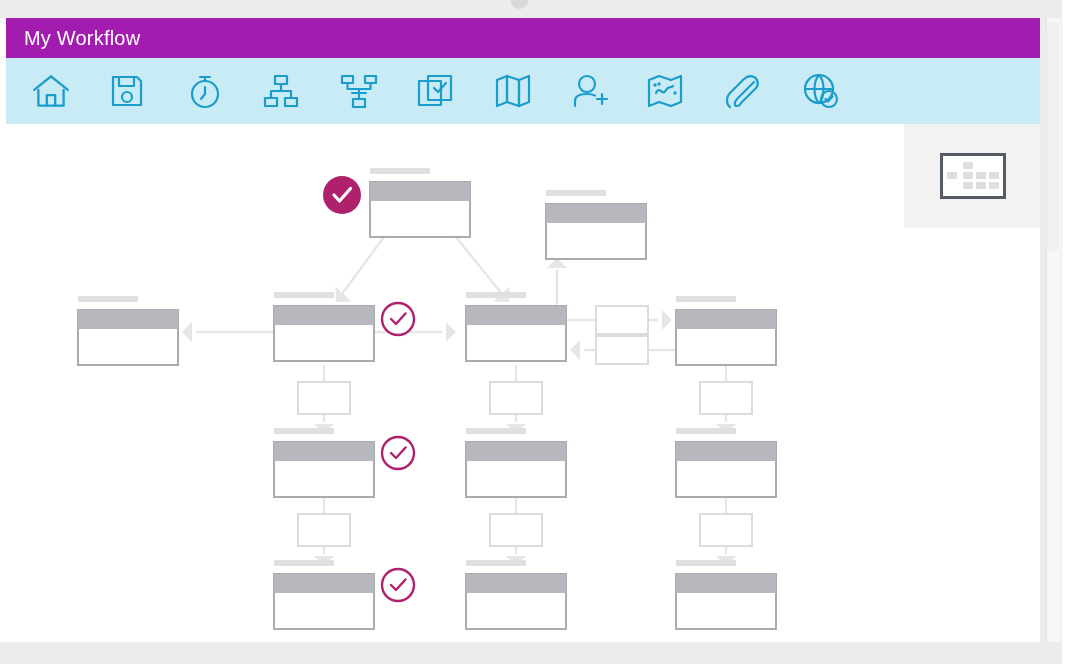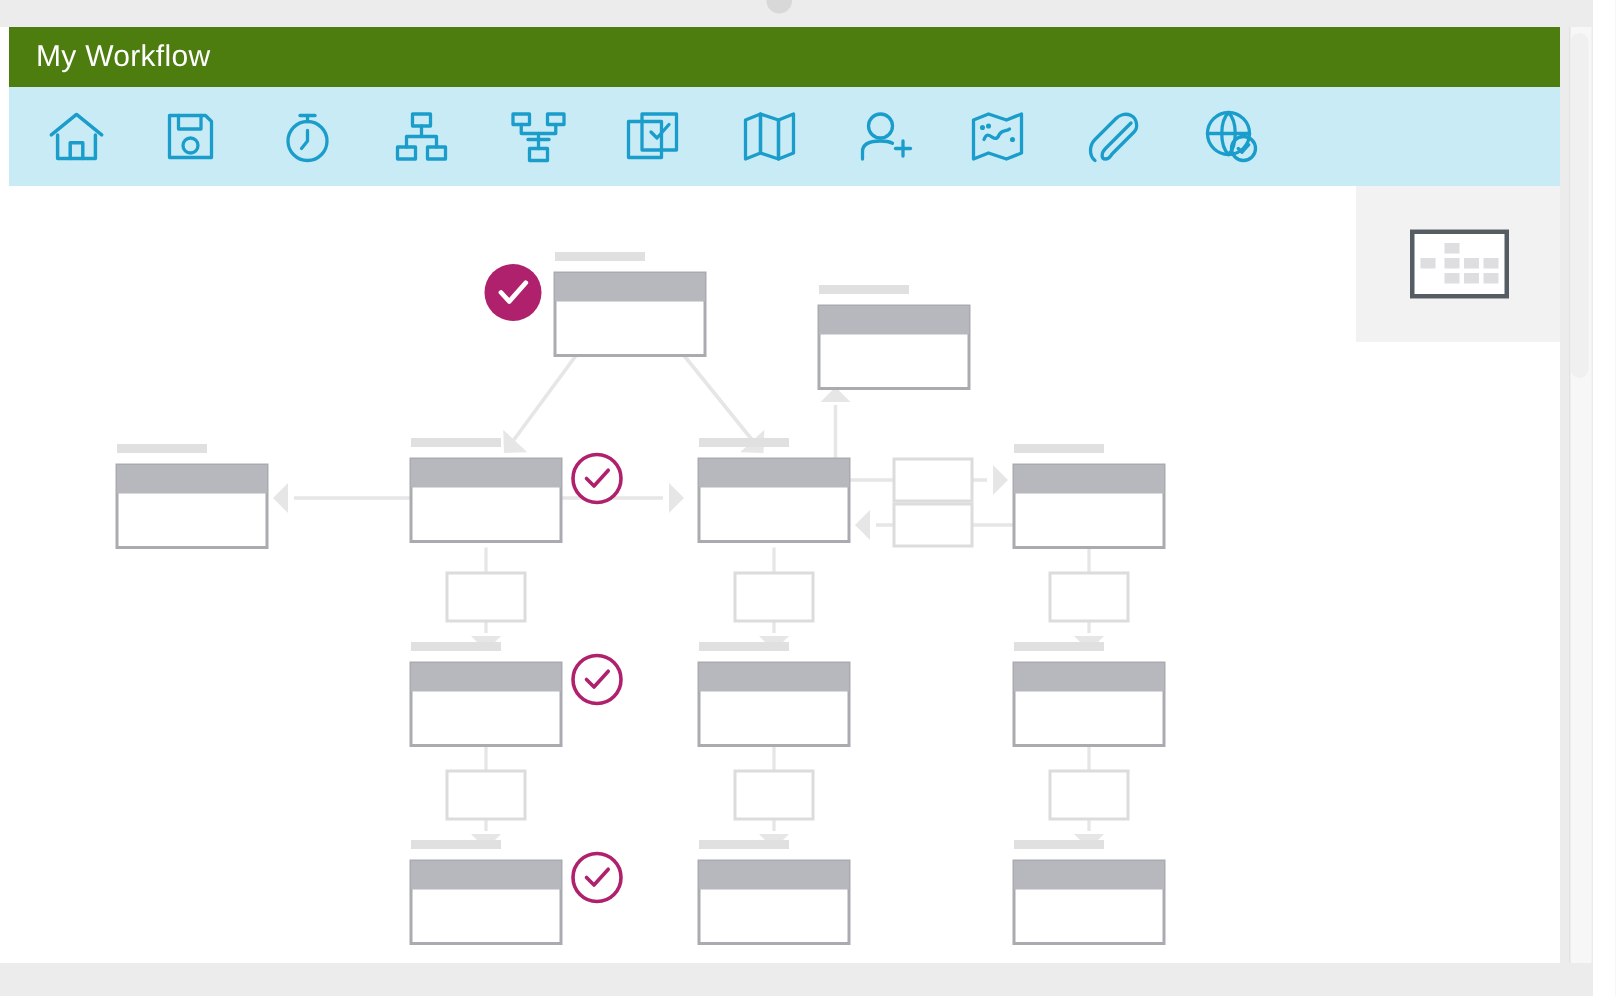--- a/index.html
+++ b/index.html
@@ -20,21 +20,21 @@
   
   .app-window{
     position:absolute;left:0;top:18px;width:1040px;height:624px;
     background:#ffffff;
     box-shadow:0 0 0 0 rgba(0,0,0,0);
   }
 
   
   .titlebar{
     position:absolute;left:6px;top:0;width:1034px;height:40px;
-    background:#4d7c0f;
+    background:#a21caf;
   }
   .titlebar .title{
     position:absolute;left:18px;top:0;height:40px;line-height:40px;
     color:#ffffff;font-size:20px;font-weight:400;letter-spacing:.2px;
     white-space:nowrap;
   }
 
   
   .toolbar{
     position:absolute;left:6px;top:40px;width:1034px;height:66px;

